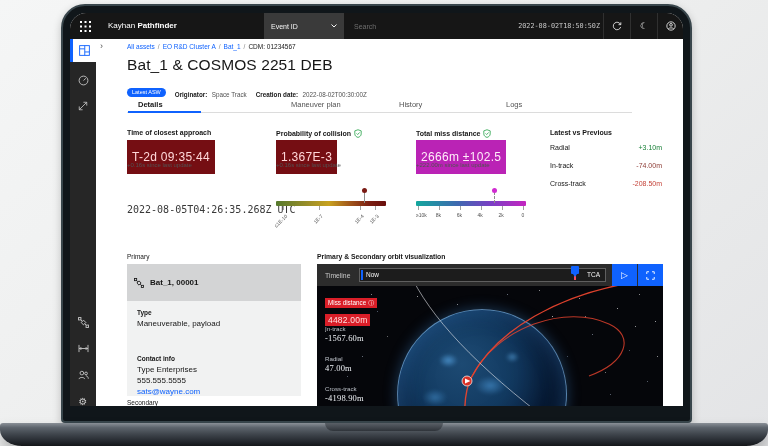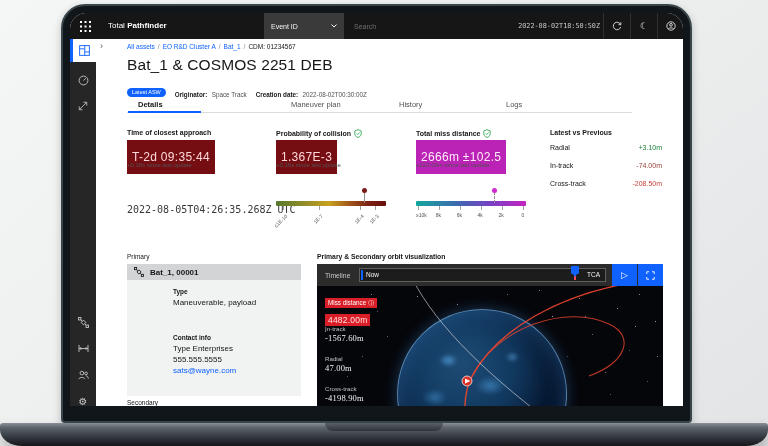--- a/index.html
+++ b/index.html
@@ -99,23 +99,23 @@
   .pin .stem.dashed { border-left-style:dashed; }
   .pin .dot { position:absolute; left:-2px; top:-1px; width:5px; height:5px; border-radius:50%; }
 
   .lvp-row { position:absolute; width:112px; display:flex; justify-content:space-between; }
   .lvp-row .l { font-size:7px; color:#161616; }
   .lvp-row .v { font-size:7px; }
 
   
   .sec-label { position:absolute; font-size:6.5px; color:#161616; }
   .p-card { position:absolute; left:31px; top:225px; width:174px; height:132px; background:#f1f2f2; }
-  .p-card-hd { height:16px; background:#d3d4d5; display:flex; align-items:center; gap:6px; padding:0 7px; }
+  .p-card-hd { height:37px; background:#d3d4d5; display:flex; align-items:center; gap:6px; padding:0 7px; }
   .p-card-hd .nm { font-size:8px; font-weight:bold; color:#161616; }
-  .p-card-bd { padding:8px 10px;margin-left:36px; }
+  .p-card-bd { padding:8px 10px; }
   .fld-lab { font-size:6.5px; font-weight:bold; color:#161616; margin-bottom:2px; }
   .fld-val { font-size:8px; color:#161616; line-height:11px; }
   .link { color:#0f62fe; text-decoration:none; }
 
   
   .ov-panel { position:absolute; left:221px; top:225px; width:346px; height:152px; background:#07080c; }
   .ov-toolbar { position:absolute; left:0; top:0; right:0; height:22px; background:#2c2c2c; display:flex; align-items:center; }
   .ov-tl-label { font-size:6.8px; color:#c6c6c6; margin-left:8px; width:34px; }
   .ov-track { position:relative; height:14px; width:247px; background:#1c1c1c; border:1px solid #5f5f5f; }
   .ov-now { position:absolute; left:6px; top:0; line-height:12px; font-size:6.5px; color:#f4f4f4; }
@@ -184,21 +184,21 @@
             <rect x="4.5" y="0" width="2" height="2"></rect>
             <rect x="9" y="0" width="2" height="2"></rect>
           <rect x="0" y="4.5" width="2" height="2"></rect>
             <rect x="4.5" y="4.5" width="2" height="2"></rect>
             <rect x="9" y="4.5" width="2" height="2"></rect>
           <rect x="0" y="9" width="2" height="2"></rect>
             <rect x="4.5" y="9" width="2" height="2"></rect>
             <rect x="9" y="9" width="2" height="2"></rect>
         </svg>
       </div>
-      <div class="brand"><span>Total</span>&nbsp;<b>Pathfinder</b></div>
+      <div class="brand"><span>Kayhan</span>&nbsp;<b>Pathfinder</b></div>
       <div class="evt-dd">
         <span>Event ID</span>
         <svg width="6" height="4" viewBox="0 0 6 4">
             <polyline points="0.5,0.5 3,3 5.5,0.5" fill="none" stroke="#f4f4f4" stroke-width="1"></polyline>
           </svg>
       </div>
       <input class="hdr-search" value="" placeholder="Search" style="">
       <div class="hdr-clock mono">2022-08-02T18:50:50Z</div>
       <div class="hdr-cell" style="left:533px;">
         <svg width="10" height="10" viewBox="0 0 12 12" fill="none" stroke="#f4f4f4" stroke-width="1">

